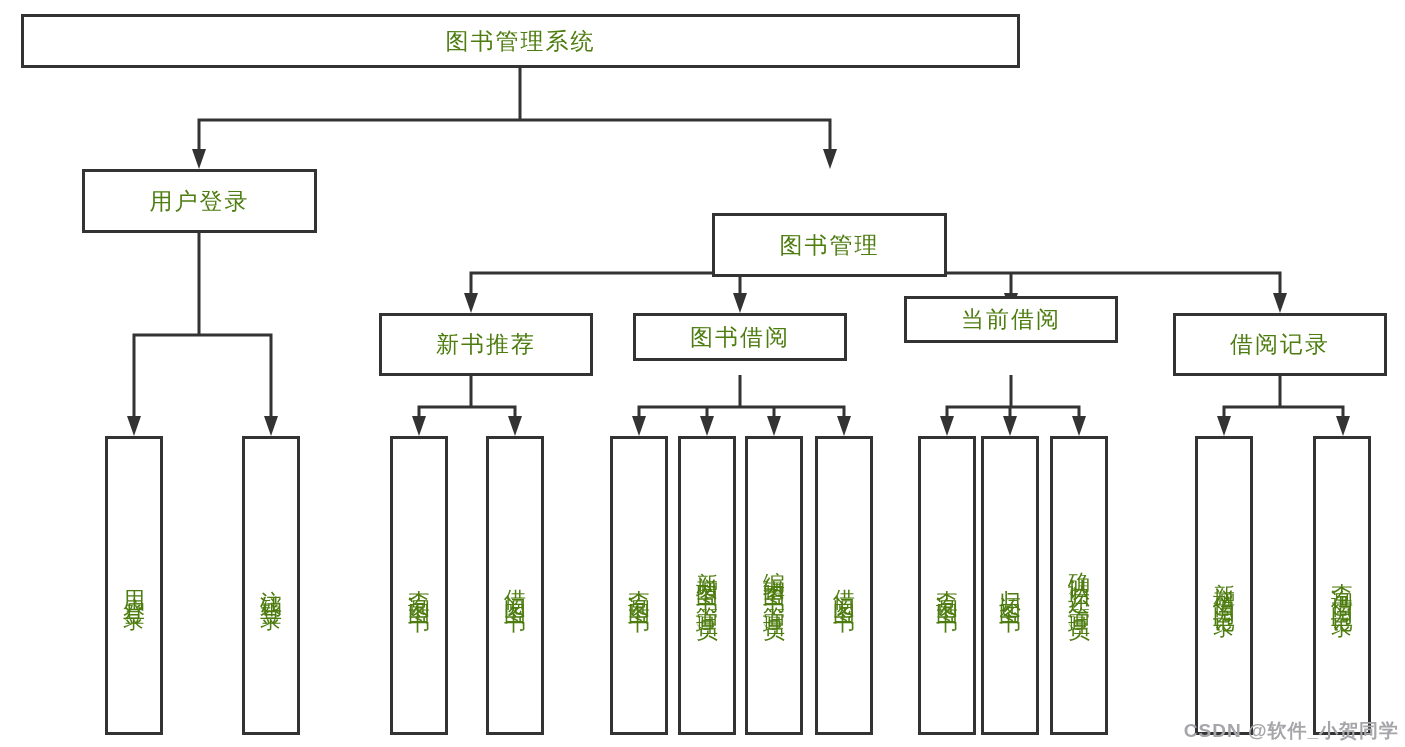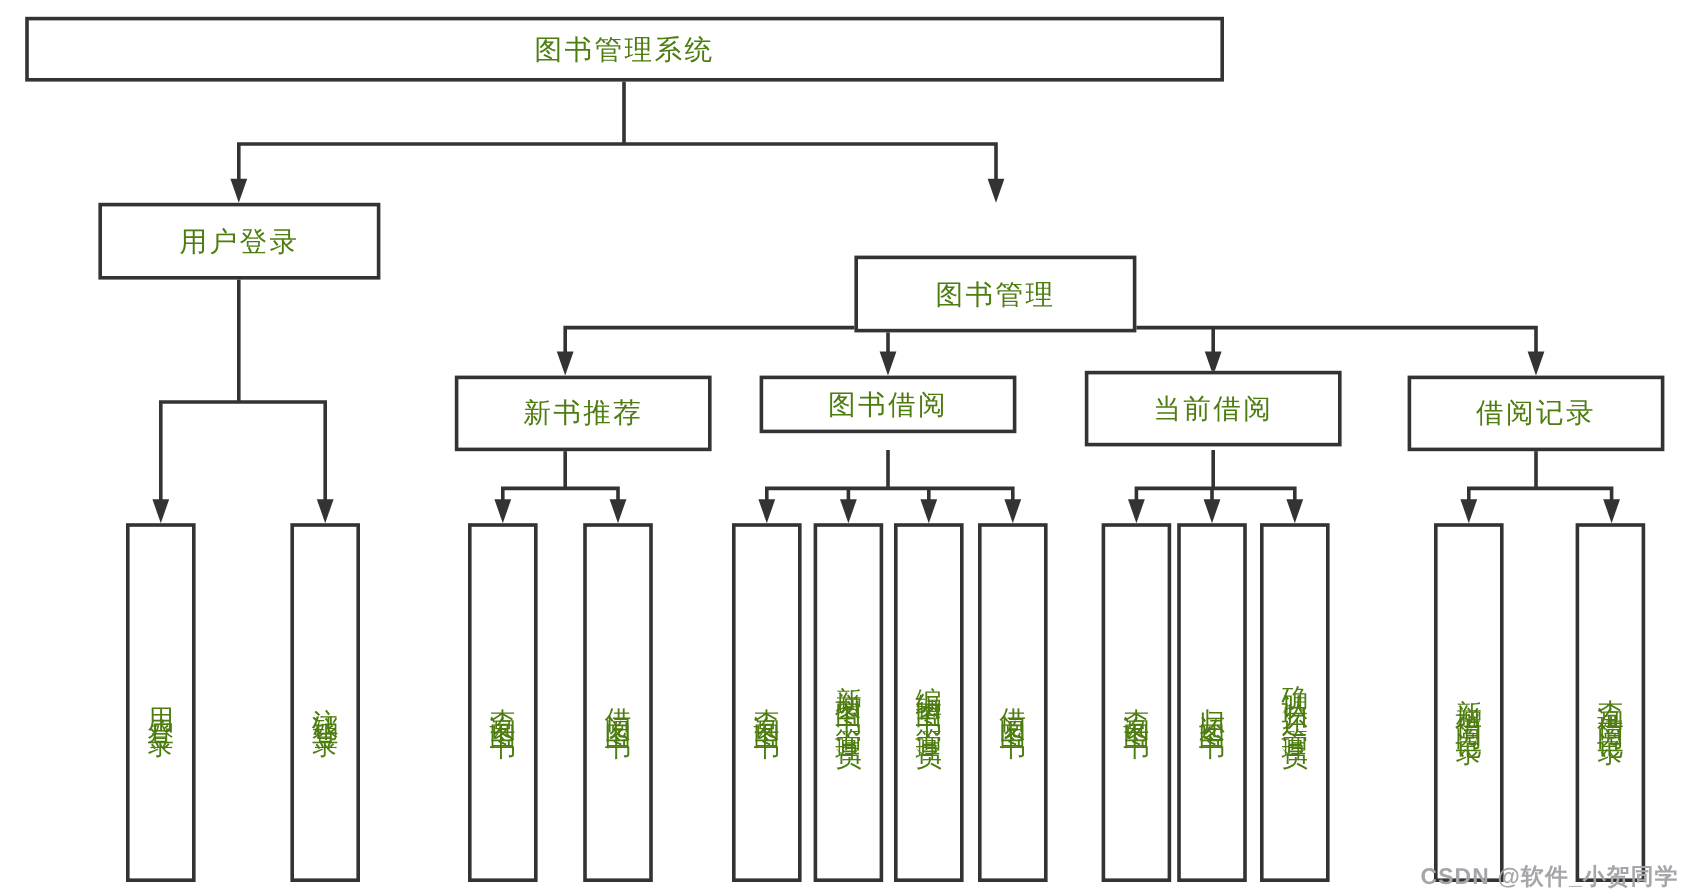--- a/index.html
+++ b/index.html
@@ -45,21 +45,21 @@
     font-size: 22px;
     letter-spacing: 7px;
     line-height: 1;
   }
   
   #n-root        { left: 21px;   top: 14px;  width: 999px; height: 54px; }
   #n-user-login  { left: 82px;   top: 169px; width: 235px; height: 64px; }
   #n-book-mgmt   { left: 712px;  top: 169px; width: 235px; height: 64px; margin-top: 44px; }
   #n-new-book    { left: 364px;  top: 313px; width: 214px; height: 63px; margin-left: 15px; }
   #n-borrowing   { left: 633px;  top: 313px; width: 214px; height: 48px; }
-  #n-current     { left: 904px;  top: 309px; width: 214px; height: 63px; text-align: right; }
+  #n-current     { left: 904px;  top: 296px; width: 214px; height: 47px; text-align: right; }
   #n-records     { left: 1173px; top: 313px; width: 214px; height: 63px; justify-content: center; }
   .leaf { top: 436px; width: 58px; height: 299px; }
   #l-user-login    { left: 105px; }
   #l-logout        { left: 242px; }
   #l-nbr-query     { left: 390px; }
   #l-nbr-borrow    { left: 486px; }
   #l-bb-query      { left: 610px; }
   #l-bb-add        { left: 678px; }
   #l-bb-edit       { left: 745px; }
   #l-bb-borrow     { left: 815px; }

